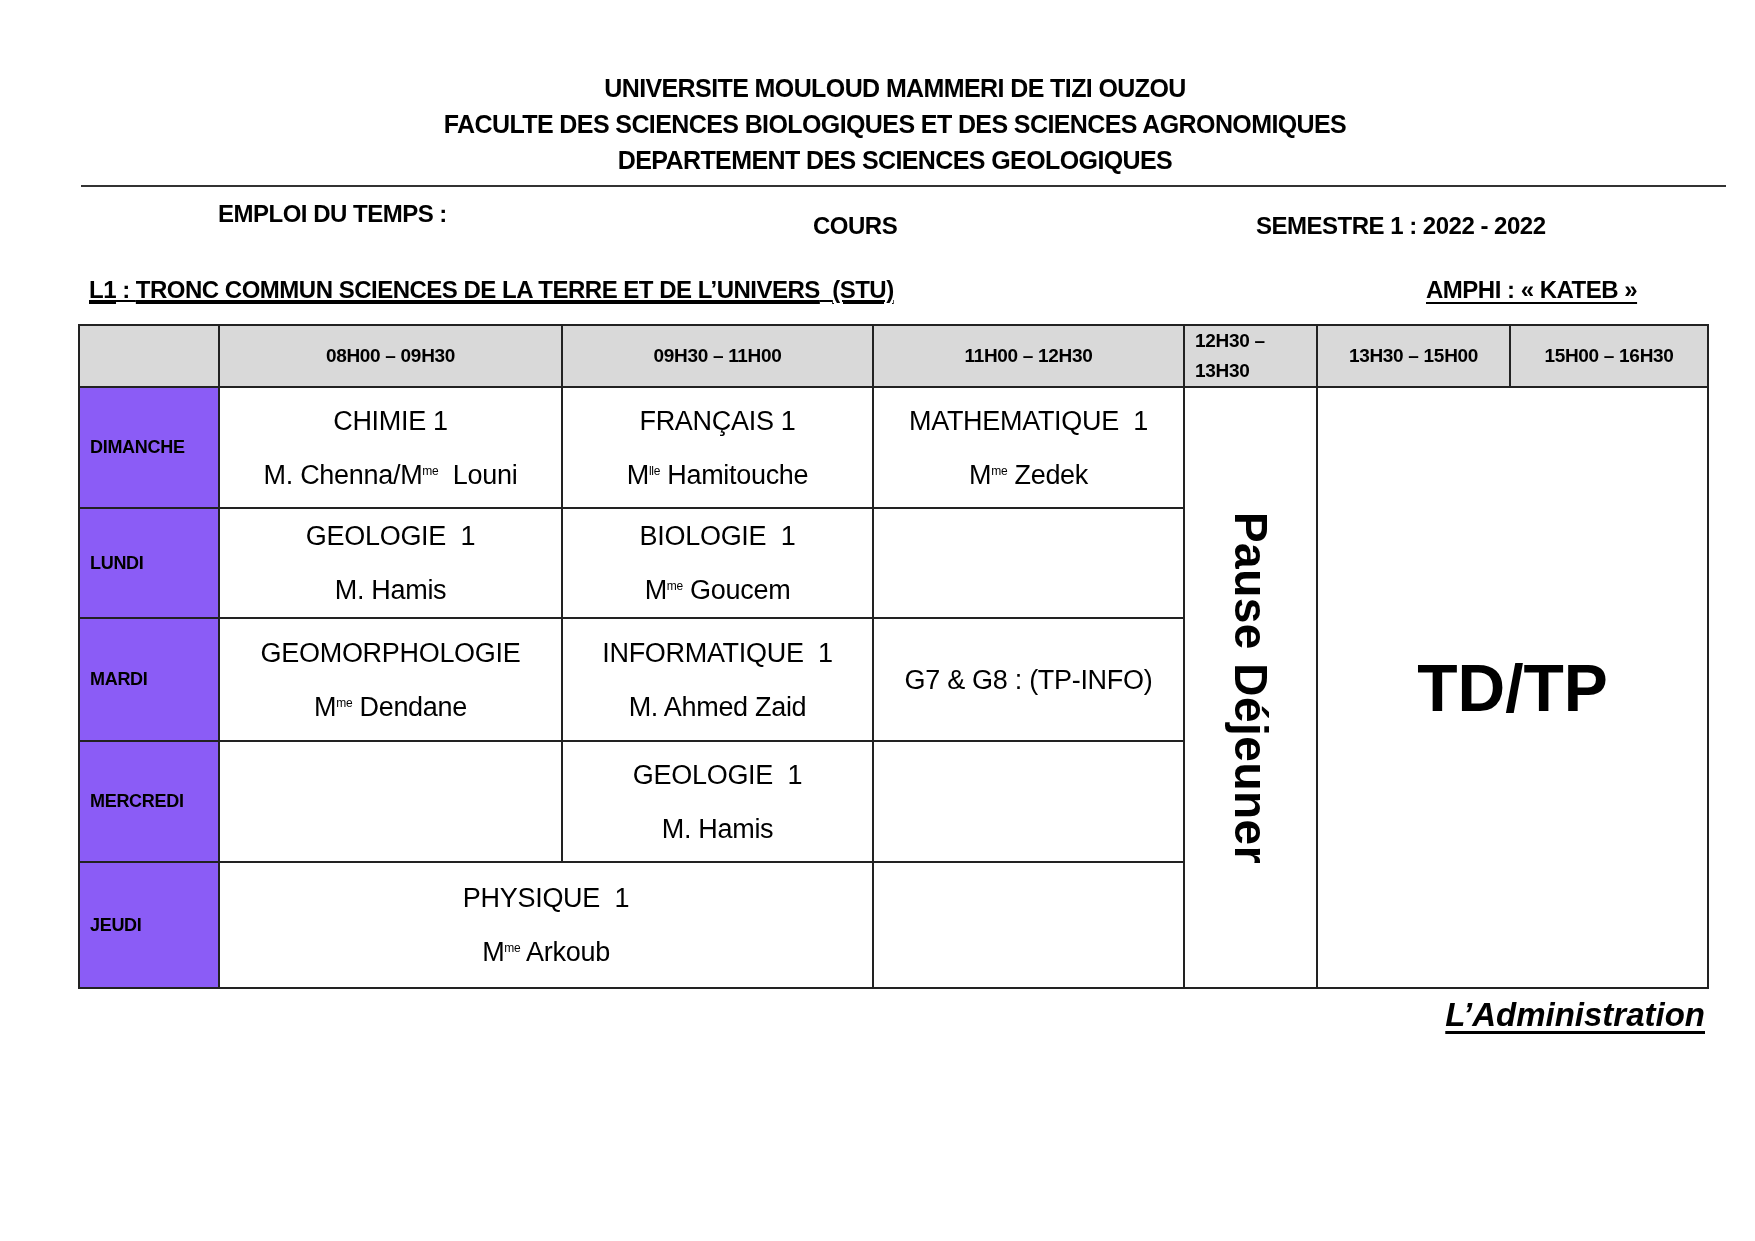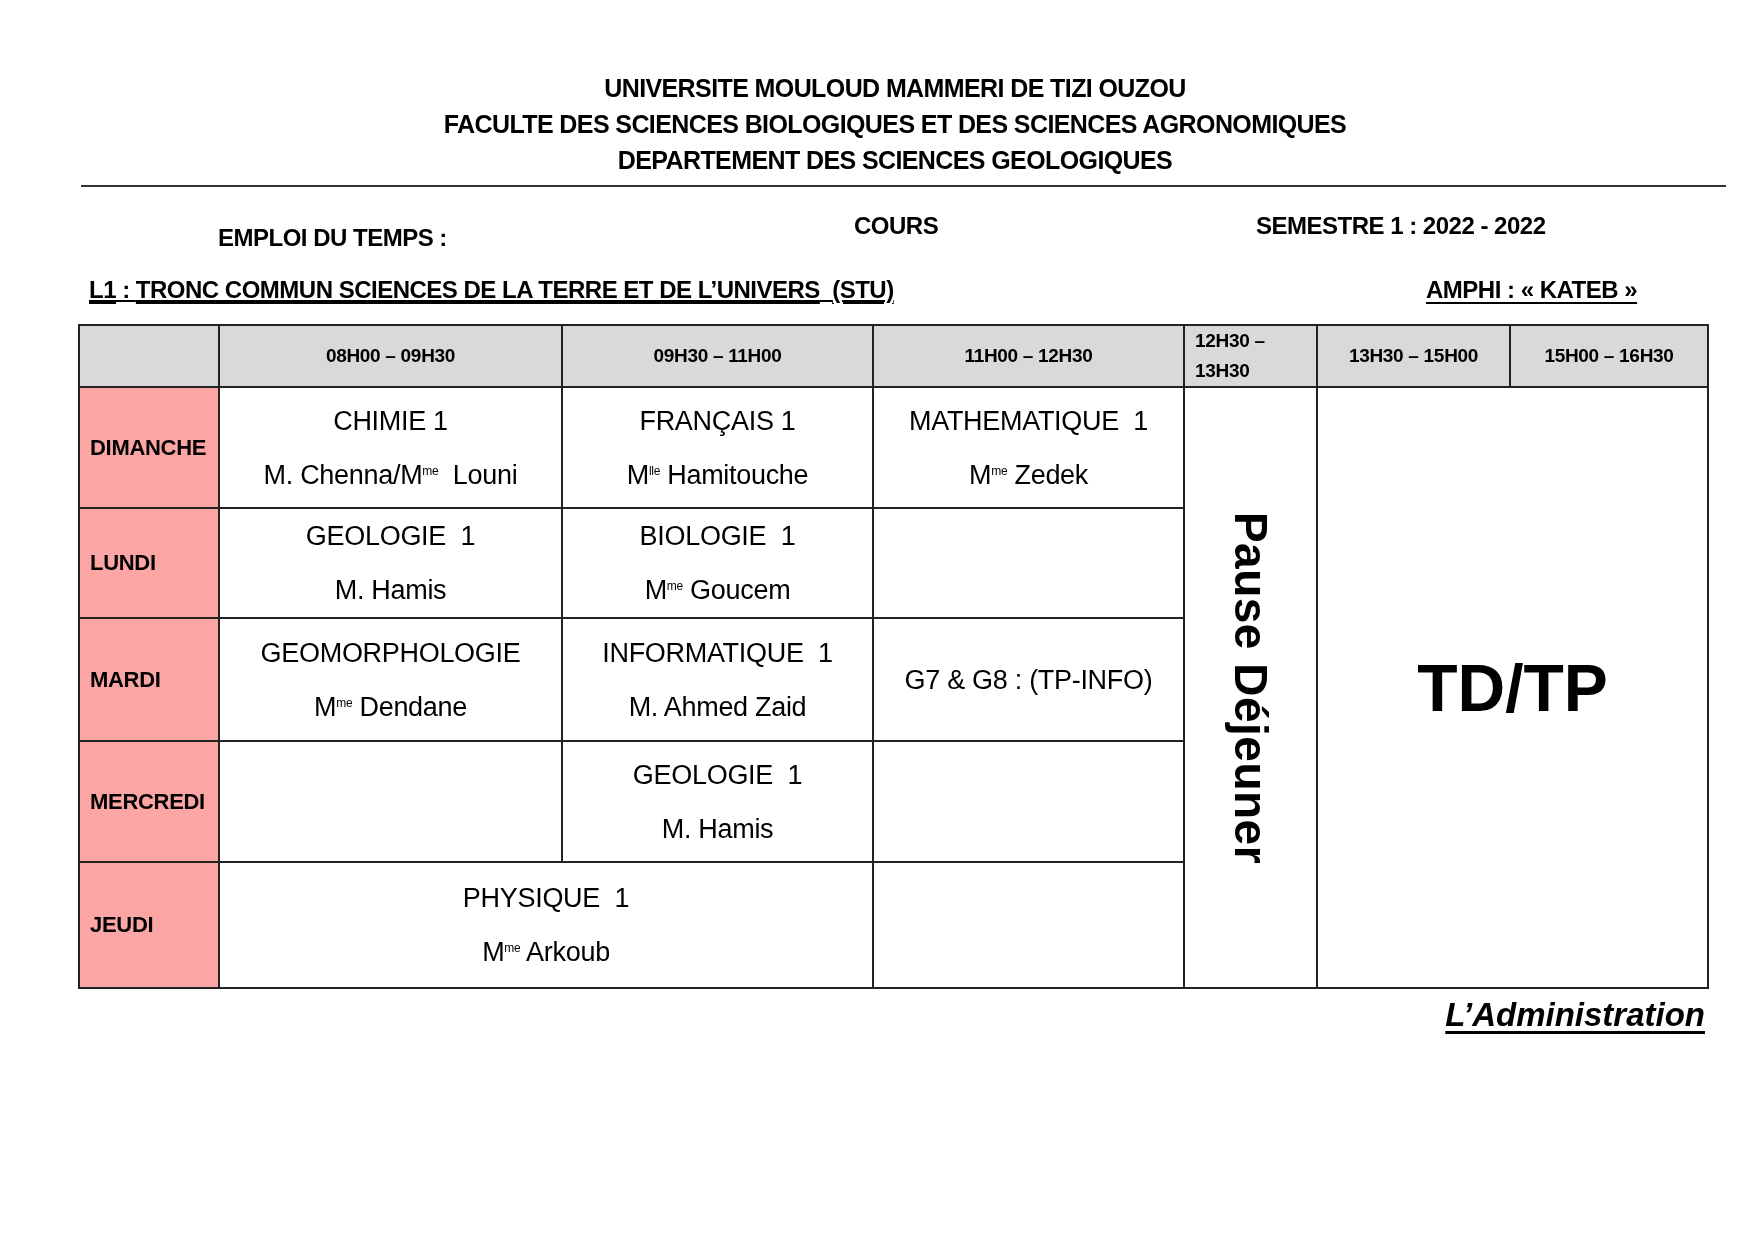--- a/index.html
+++ b/index.html
@@ -7,42 +7,42 @@
          font-family:"Liberation Sans", sans-serif; color:#000; }
   .hdr { position:absolute; left:0; width:1790px; text-align:center;
          font-weight:bold; font-size:25px; letter-spacing:-0.6px; }
   .rule { position:absolute; left:81px; width:1645px; top:185px; height:2px; background:#333; }
   .meta { position:absolute; font-weight:bold; font-size:24px; letter-spacing:-0.5px; white-space:nowrap; }
   .u { text-decoration:underline; text-underline-offset:4px; }
   .tbl { position:absolute; left:78px; top:324px; border-collapse:collapse; table-layout:fixed; }
   .tbl td { border:2px solid #222; padding:0; text-align:center; vertical-align:middle; }
   .th { background:#d9d9d9; font-weight:bold; font-size:19px; letter-spacing:-0.3px; height:57px; }
   .th2 { text-align:left !important; padding-left:10px !important; line-height:30px; }
-  .day { background:#fca5a5; font-weight:bold; font-size:22px; text-align:left !important;
+  .day { background:#8b5cf6; font-weight:bold; font-size:18px; text-align:left !important;
          padding-left:10px !important; letter-spacing:-0.3px; }
   .cell { font-size:27px; line-height:54px; letter-spacing:-0.3px; }
   .cell .l { display:block; }
   sup { font-size:12px; vertical-align:top; position:relative; top:-4px; }
   .pause { position:relative; }
   .pause span { position:absolute; left:50%; top:50%; transform:translate(-50%,-50%) rotate(90deg);
                 white-space:nowrap; font-weight:bold; font-size:46px; letter-spacing:0.5px; }
   .tdtp { font-weight:bold; font-size:66px;margin-left:21px; }
   .admin { position:absolute; right:50px; top:996px; font-weight:bold; font-style:italic;
            font-size:33px; text-decoration:underline; text-underline-offset:5px;margin-left:36px; }
 </style>
 </head>
 <body>
 
 <div class="hdr" style="top:74px;">UNIVERSITE MOULOUD MAMMERI DE TIZI OUZOU</div>
 <div class="hdr" style="top:110px;">FACULTE DES SCIENCES BIOLOGIQUES ET DES SCIENCES AGRONOMIQUES</div>
 <div class="hdr" style="top:146px;">DEPARTEMENT DES SCIENCES GEOLOGIQUES</div>
 <div class="rule"></div>
 
-<div class="meta" style="left:218px; top:224px;">EMPLOI DU TEMPS :</div>
-<div class="meta" style="left:854px; top:212px;">COURS</div>
+<div class="meta" style="left:218px; top:200px;">EMPLOI DU TEMPS :</div>
+<div class="meta" style="left:813px; top:212px;">COURS</div>
 <div class="meta" style="left:1256px; top:212px;">SEMESTRE 1 : 2022 - 2022</div>
 
 <div class="meta" style="left:89px; top:276px;text-decoration:underline;">
   <span class="u">L1</span><span> : </span><span class="u">TRONC COMMUN SCIENCES DE LA TERRE ET DE L’UNIVERS</span>&nbsp;&nbsp;<span class="u">(STU)</span>
 </div>
 <div class="meta u" style="left:1426px; top:276px;">AMPHI : « KATEB »</div>
 
 <table class="tbl">
   <colgroup>
     <col style="width:140px">

